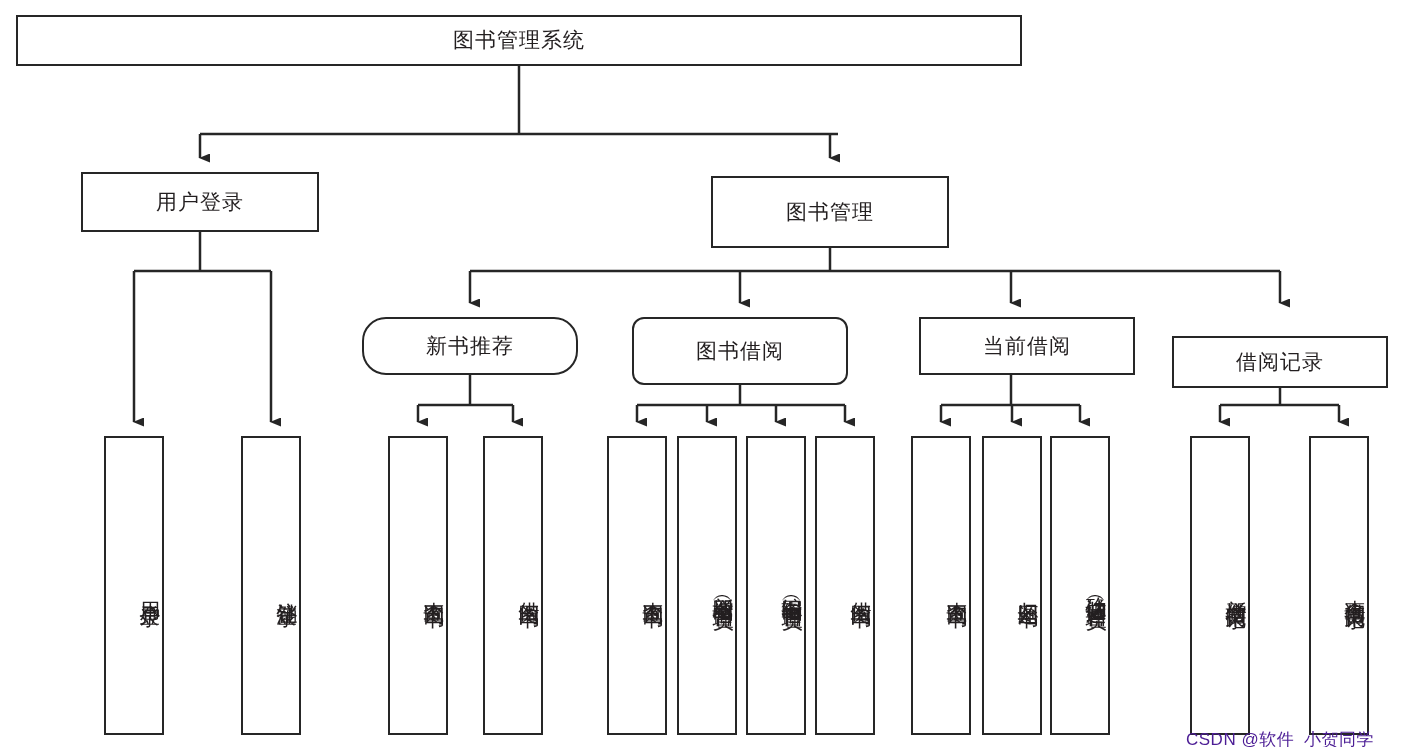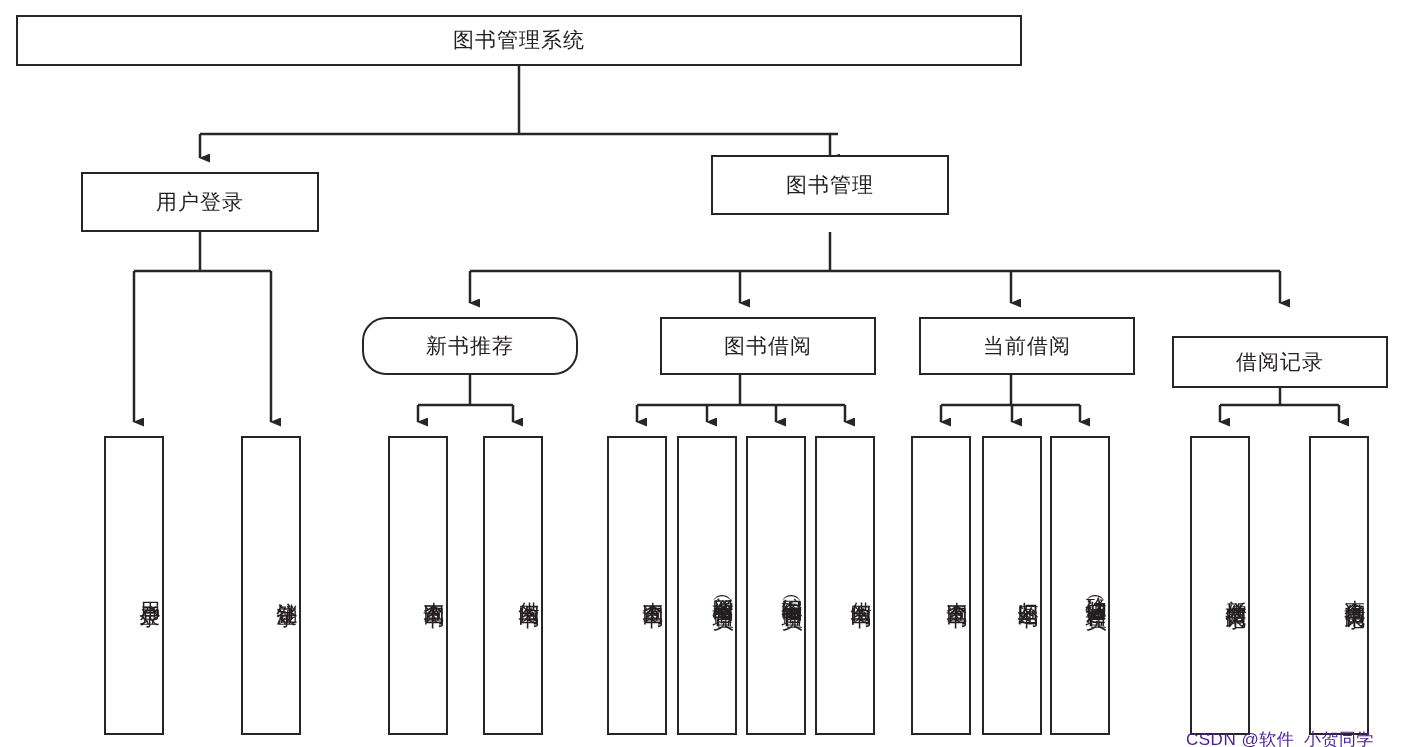--- a/index.html
+++ b/index.html
@@ -121,28 +121,28 @@
     </g>
   </svg>
 
   <div class="node horiz" style="left:16px; top:15px; width:1006px; height:51px;">
     <span>图书管理系统</span>
   </div>
 
   <div class="node horiz" style="left:81px; top:172px; width:238px; height:60px;">
     <span>用户登录</span>
   </div>
-  <div class="node horiz" style="left:711px; top:155px; width:238px; height:60px;">
+  <div class="node horiz" style="left:711px; top:176px; width:238px; height:72px;">
     <span>图书管理</span>
   </div>
 
   <div class="node horiz" style="left:362px; top:317px; width:216px; height:58px;border-radius:24px;">
     <span>新书推荐</span>
   </div>
-  <div class="node horiz" style="left:660px; top:317px; width:216px; height:58px;">
+  <div class="node horiz" style="left:632px; top:317px; width:216px; height:68px;border-radius:12px;">
     <span>图书借阅</span>
   </div>
   <div class="node horiz" style="left:903px; top:317px; width:216px; height:58px;margin-left:16px;">
     <span>当前借阅</span>
   </div>
   <div class="node horiz" style="left:1172px; top:336px; width:216px; height:52px;">
     <span>借阅记录</span>
   </div>
 
   <div class="node vert" style="left:104px; top:436px; width:60px; height:299px;">

